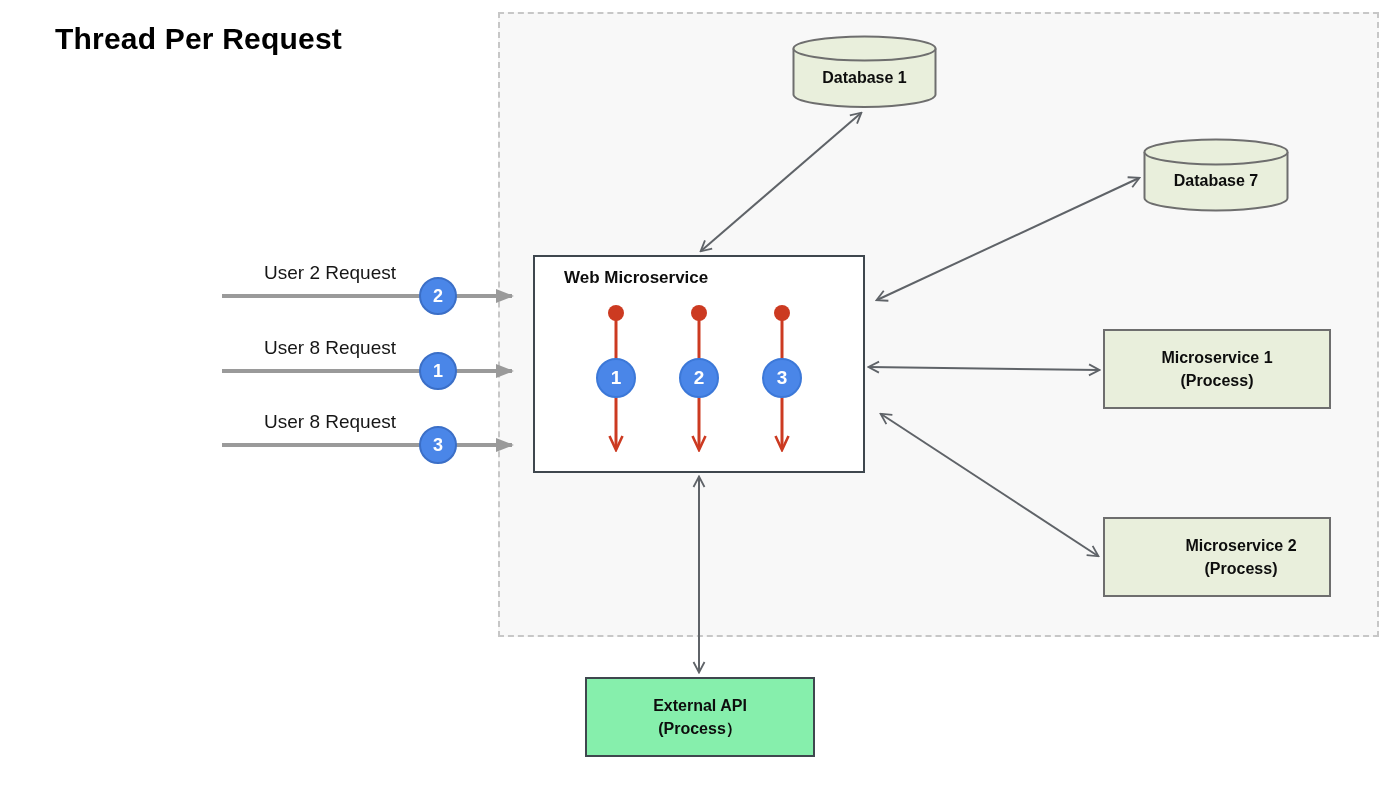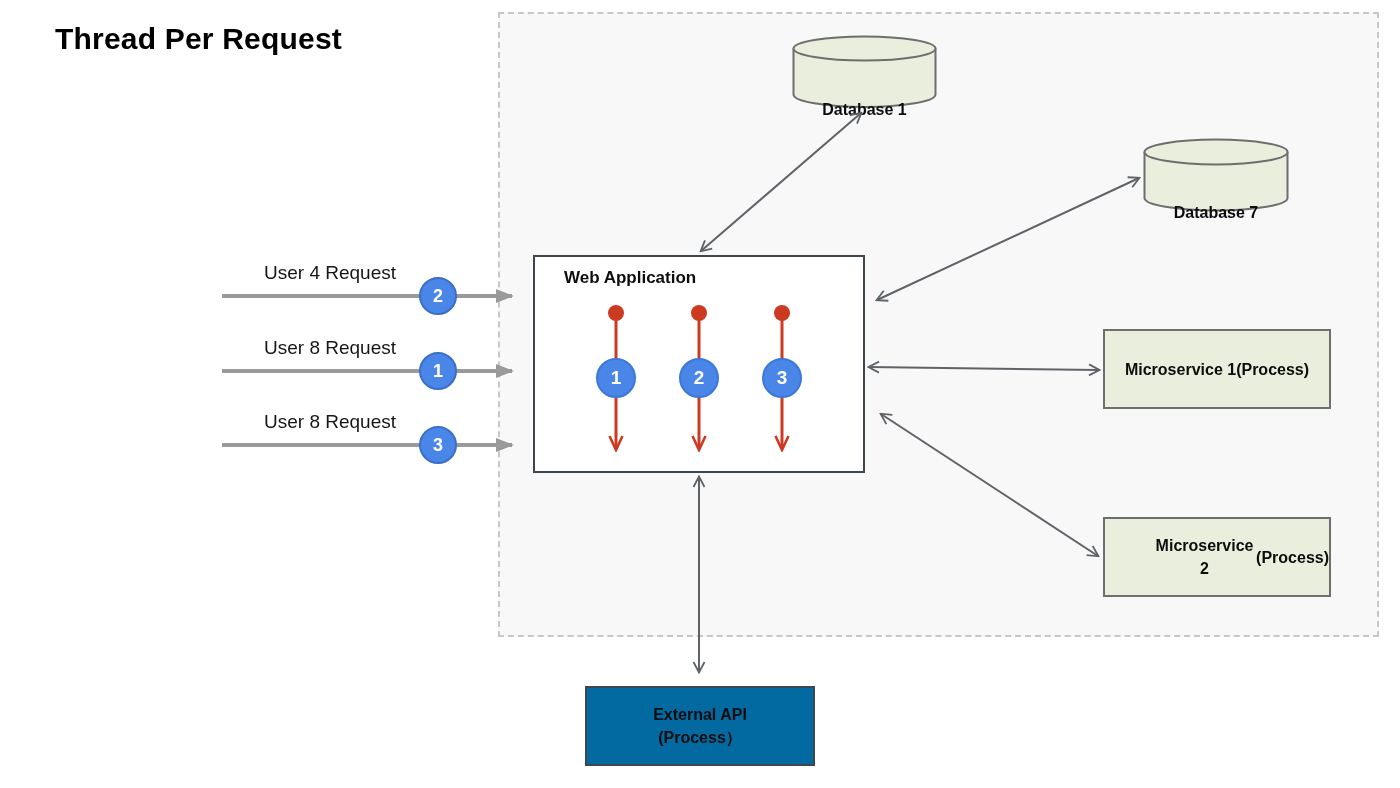--- a/index.html
+++ b/index.html
@@ -42,44 +42,43 @@
     position: absolute;
     left: 29px; top: 11px;
     font-size: 17px;
     font-weight: 700;
     color: #0d0d0d;
   }
   .green-box {
     width: 228px; height: 80px;
     background: #e9efdc;
     border: 2px solid #6e6e6e;
-    display: flex; flex-direction: row;
+    display: flex; flex-direction: column;
     align-items: center; justify-content: center;
     text-align: center;
   }
   .ms1 { left: 1103px; top: 329px; }
   .ms2 { left: 1103px; top: 517px; padding-left: 48px; }
   .blue-box {
     left: 585px; top: 677px;
     width: 230px; height: 80px;
-    background: #0369a1;
+    background: #86efac;
     border: 2px solid #3f474e;
     display: flex; flex-direction: column;
     align-items: center; justify-content: center;
     text-align: center;
-    margin-top: 9px;
   }
   .node-label { font-size: 16px; font-weight: 700; color: #0d0d0d; line-height: 23px; }
   .cylinder { position: absolute; z-index: 1; }
   .cyl1 { left: 792px; top: 35px; width: 145px; height: 74px; }
   .cyl2 { left: 1143px; top: 138px; width: 146px; height: 75px; }
   .cyl-label {
     position: absolute; left: 0; right: 0; top: 34px;
     text-align: center;
-    font-size: 16px; font-weight: 700; color: #0d0d0d; margin-top: 32px;
+    font-size: 16px; font-weight: 700; color: #0d0d0d;
   }
   .wires {
     position: absolute; left: 0; top: 0;
     width: 1400px; height: 788px;
     z-index: 2;
     pointer-events: none;
   }
   .req-label {
     position: absolute;
     left: 222px; width: 216px; height: 24px;
@@ -116,26 +115,26 @@
 </style>
 </head>
 <body>
 
 <div class="canvas">
 
   <div class="title">Thread Per Request</div>
 
   <div class="boundary"></div>
 
-  <div class="req-label r1">User 4 Request</div>
+  <div class="req-label r1">User 2 Request</div>
   <div class="req-label r2">User 8 Request</div>
   <div class="req-label r3">User 8 Request</div>
 
   <div class="node web-app">
-    <div class="web-app-title">Web Application</div>
+    <div class="web-app-title">Web Microservice</div>
   </div>
 
   <div class="cylinder cyl1">
     <svg width="145" height="74" viewBox="0 0 145 74">
       <path d="M1.5,13.5 v46 a71,12.5 0 0 0 142,0 v-46" fill="#e9efdc" stroke="#6e6e6e" stroke-width="2"></path>
       <ellipse cx="72.5" cy="13.5" rx="71" ry="12" fill="#e9efdc" stroke="#6e6e6e" stroke-width="2"></ellipse>
     </svg>
     <div class="cyl-label">Database 1</div>
   </div>
 

